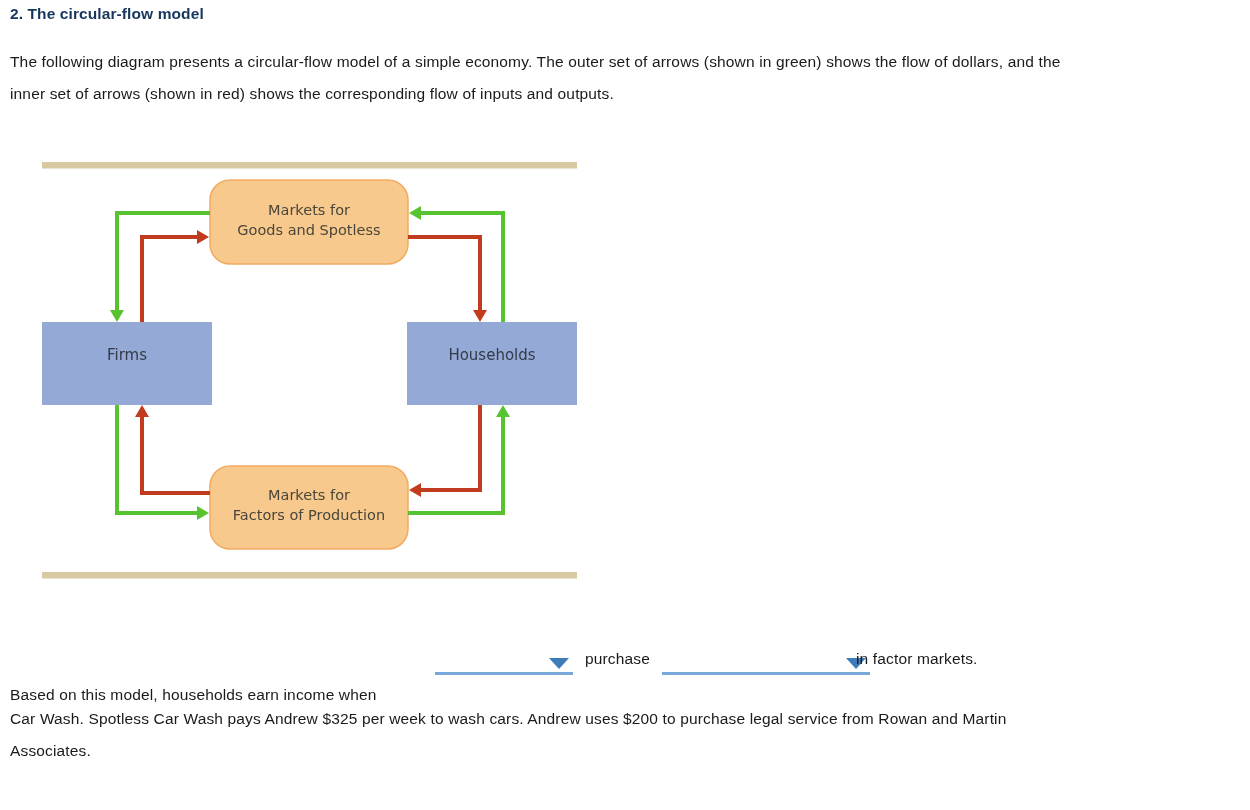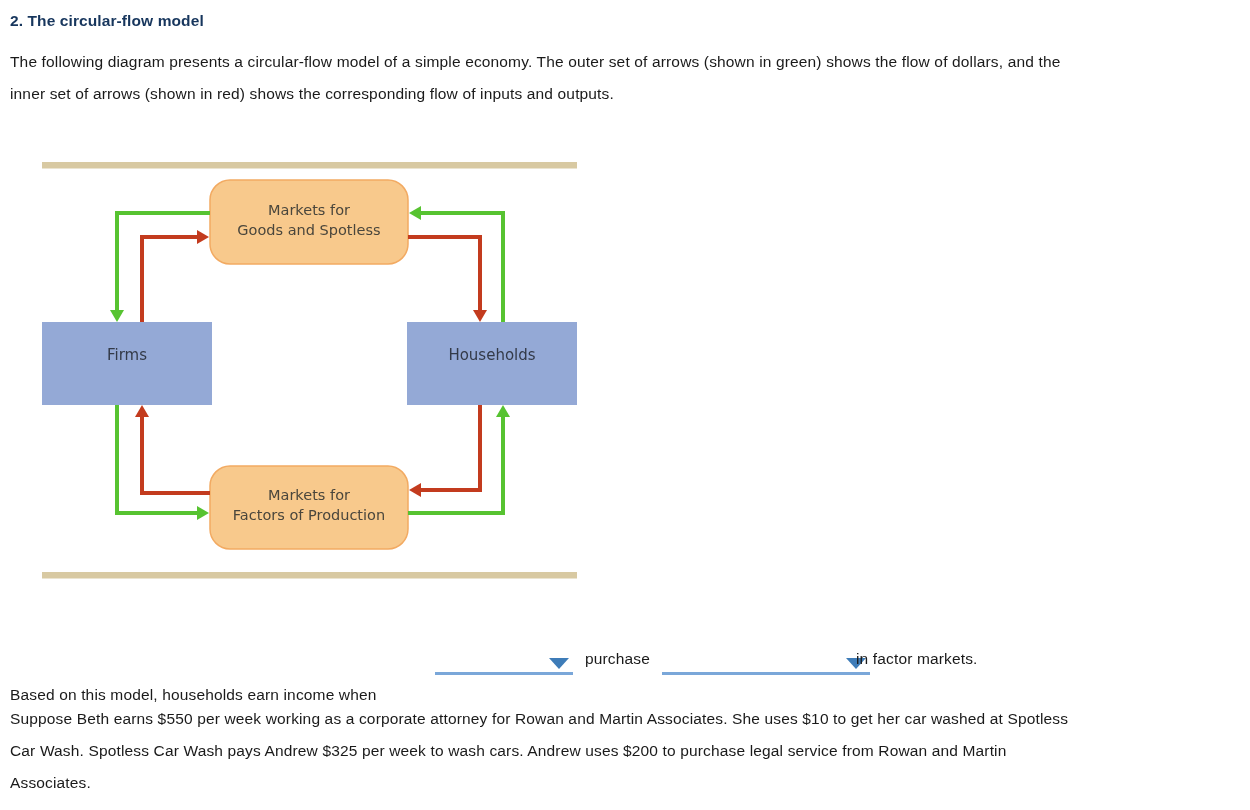--- a/index.html
+++ b/index.html
@@ -1,21 +1,21 @@
 <!DOCTYPE html>
 <html><head>
 <meta charset="utf-8">
 <style>
   html,body{margin:0;padding:0;background:#ffffff;}
   .canvas{
     position:relative;width:1250px;height:810px;background:#ffffff;overflow:hidden;
     font-family:"Liberation Sans",sans-serif;color:#1a1a1a;
   }
   .page-title{
-    position:absolute;left:10px;top:5px;font-size:15.5px;font-weight:bold;letter-spacing:.1px;margin-top:7px;
+    position:absolute;left:10px;top:5px;font-size:15.5px;font-weight:bold;letter-spacing:.1px;
   }
   .para{position:absolute;left:10px;width:1232px;font-size:15.5px;line-height:32px;letter-spacing:.15px;}
   .intro{top:46px;}
   .scenario{top:703px;}
   .diagram{position:absolute;left:42px;top:162px;width:535px;height:418px;}
   .diagram svg{position:absolute;left:0;top:0;}
   .dlabel{
     position:absolute;display:flex;flex-direction:column;align-items:center;justify-content:center;
     text-align:center;font-family:"DejaVu Sans",sans-serif;pointer-events:none;
   }
@@ -100,18 +100,17 @@
   <span class="q-piece" style="left:585px;">purchase</span>
 
   <span class="blank" style="left: 662px; width: 208px; border-bottom-color: rgb(122, 167, 217);">
     <span></span>
     <span class="tri" style="border-top-color: rgb(62, 124, 184);"></span>
   </span>
 
   <span class="q-piece" style="left:856px;">in factor markets.</span>
 
   <div class="para scenario">
-    <div>Suppose Beth earns $550 per week working as a corporate attorney for Rowan and Martin Associates. She uses $10 to get her car washed at Spotless</div>
     <div>Car Wash. Spotless Car Wash pays Andrew $325 per week to wash cars. Andrew uses $200 to purchase legal service from Rowan and Martin</div>
     <div>Associates.</div>
   </div>
 
 </div>
 
 </body></html>

